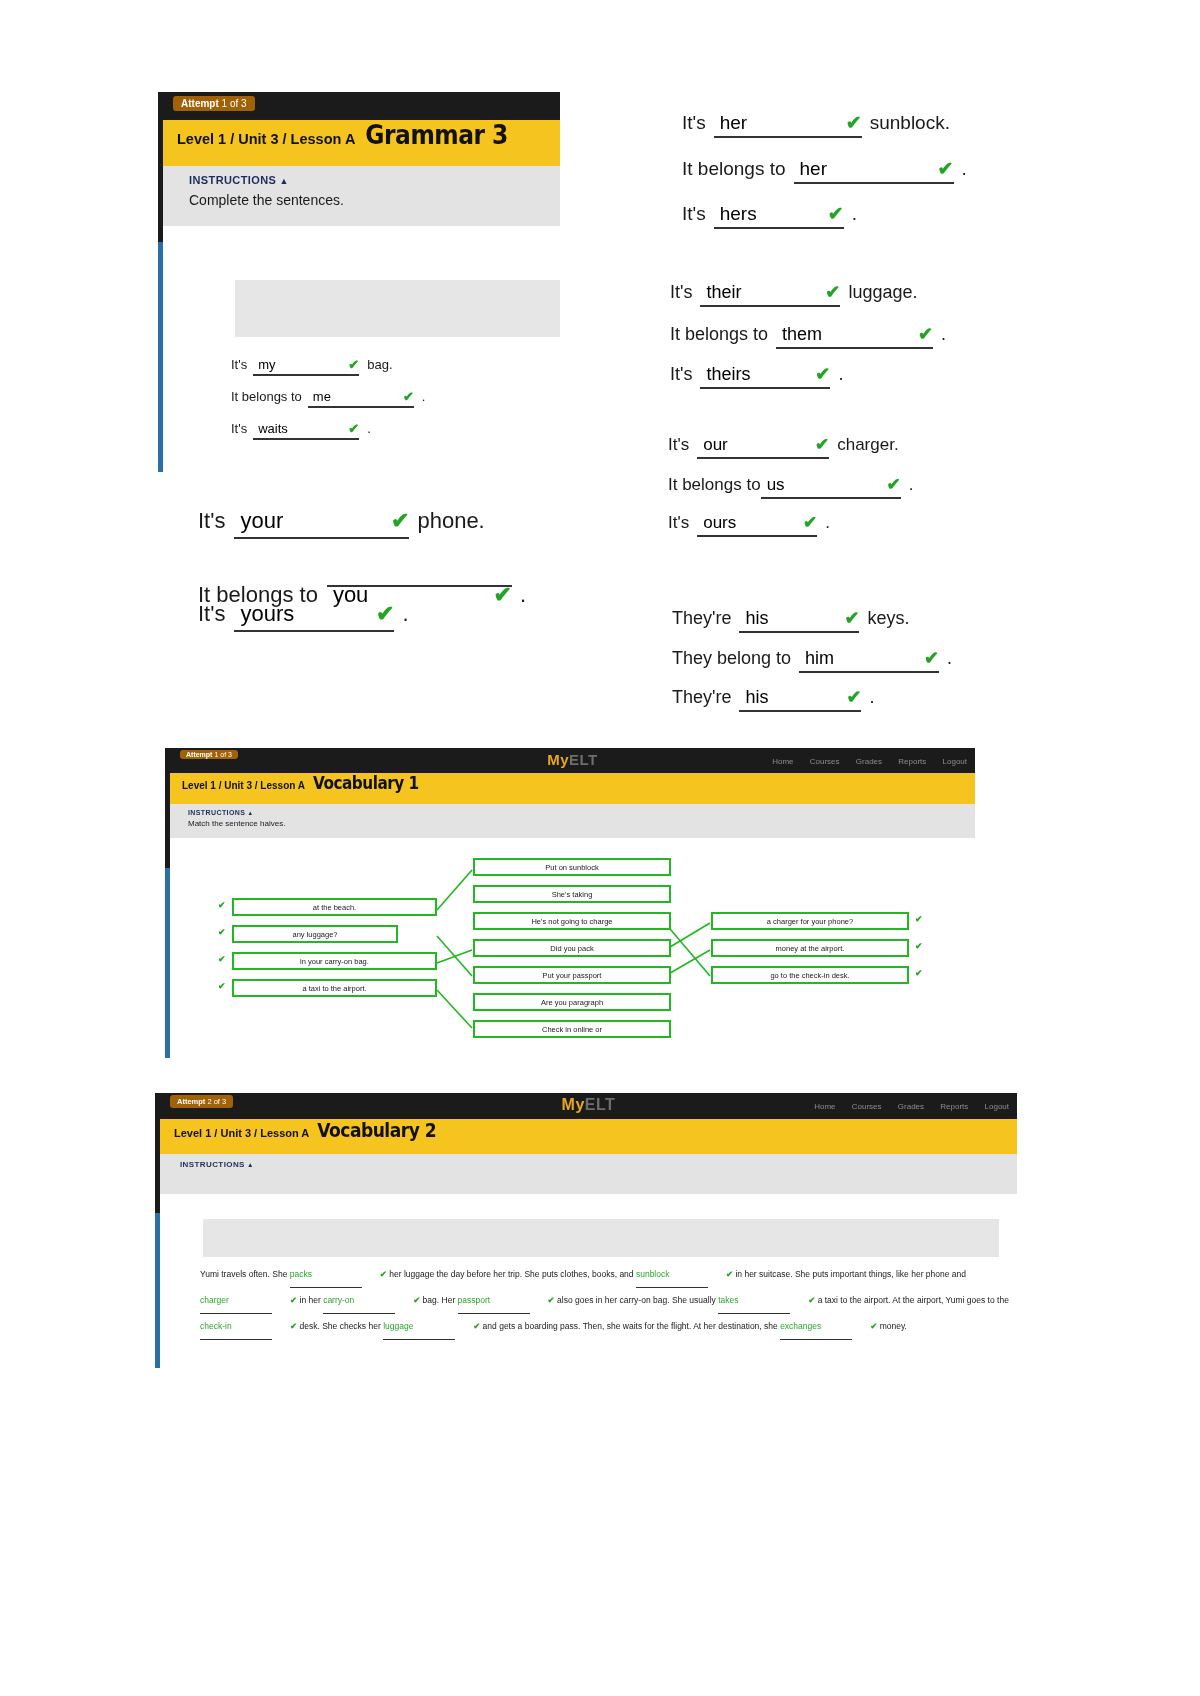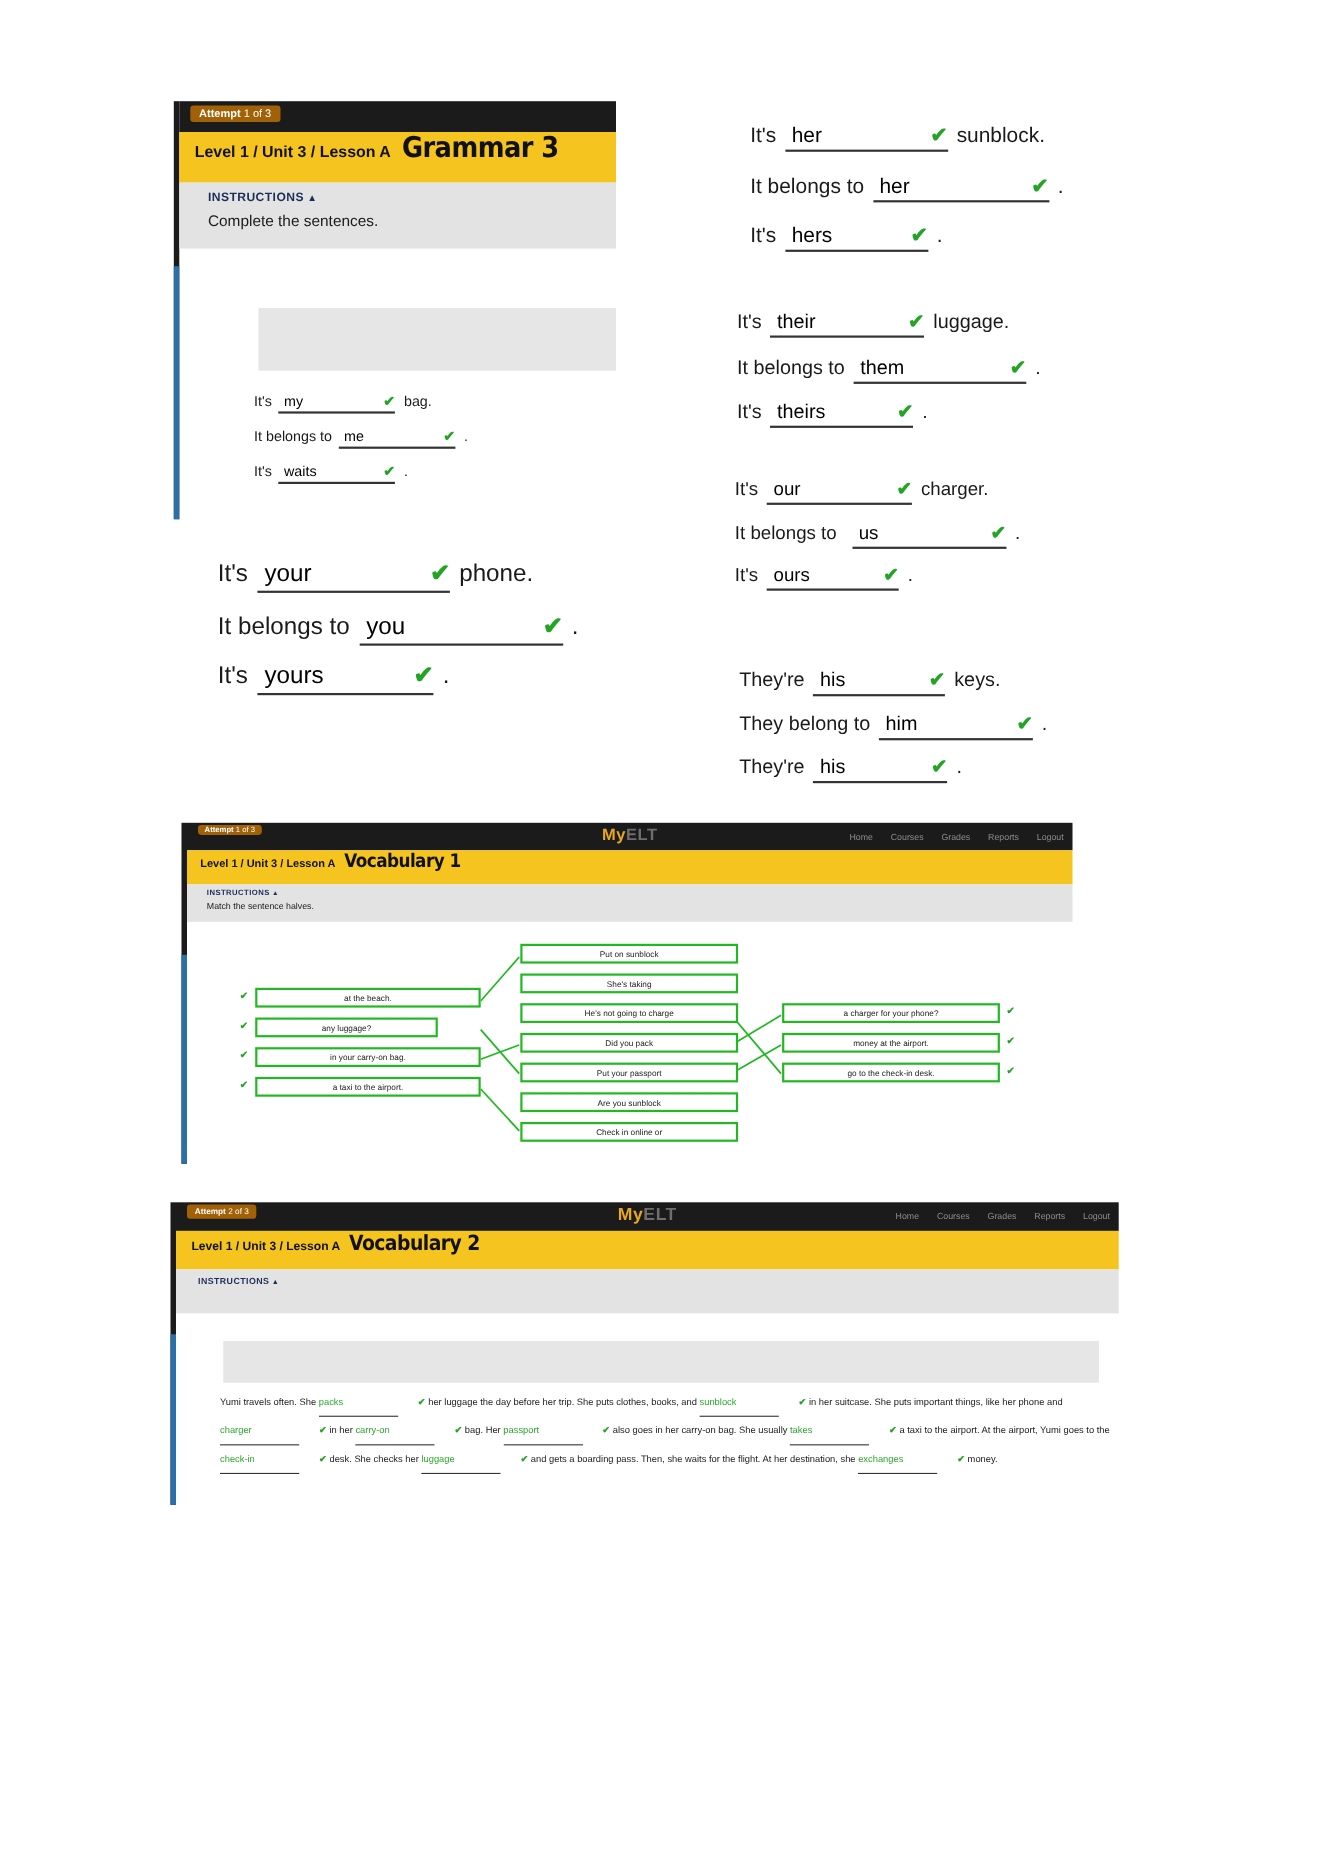--- a/index.html
+++ b/index.html
@@ -141,21 +141,21 @@
     <span class="pre">It's</span>
     <span class="blank" style="width:175px;margin-left:9px;height:31px;">
       <span class="ans" style="margin-left:6px;">your</span>
       <span class="chk">✔</span>
     </span>
     <span class="post">phone.</span>
   </div>
   <div class="sent" style="left:198px;top:556px;font-size:22px;">
     <span class="pre">It belongs to</span>
     <span class="blank" style="width:185px;margin-left:9px;height:31px;">
-      <span class="ans" style="margin-left:6px;">you</span>
+      <span class="ans" style="margin-left:6px;margin-top:26px;">you</span>
       <span class="chk">✔</span>
     </span>
     <span class="post">.</span>
   </div>
   <div class="sent" style="left:198px;top:601px;font-size:22px;">
     <span class="pre">It's</span>
     <span class="blank" style="width:160px;margin-left:9px;height:31px;">
       <span class="ans" style="margin-left:6px;">yours</span>
       <span class="chk">✔</span>
     </span>
@@ -221,21 +221,21 @@
   <div class="sent" style="left:668px;top:434px;font-size:17px;">
     <span class="pre">It's</span>
     <span class="blank" style="width:132px;margin-left:8px;height:25px;">
       <span class="ans" style="margin-left:6px;">our</span>
       <span class="chk">✔</span>
     </span>
     <span class="post">charger.</span>
   </div>
   <div class="sent" style="left:668px;top:474px;font-size:17px;">
     <span class="pre">It belongs to</span>
-    <span class="blank" style="width:140px;margin-left:14px;height:25px;">
+    <span class="blank" style="width:140px;margin-left:0;height:25px;">
       <span class="ans" style="margin-left:6px;">us</span>
       <span class="chk">✔</span>
     </span>
     <span class="post">.</span>
   </div>
   <div class="sent" style="left:668px;top:512px;font-size:17px;">
     <span class="pre">It's</span>
     <span class="blank" style="width:120px;margin-left:8px;height:25px;">
       <span class="ans" style="margin-left:6px;">ours</span>
       <span class="chk">✔</span>
@@ -351,21 +351,21 @@
   <div class="matchbox" style="left:473px;top:912px;width:198px;height:18px;font-size:7.5px;">
     <span>He's not going to charge</span>
   </div>
   <div class="matchbox" style="left:473px;top:939px;width:198px;height:18px;font-size:7.5px;">
     <span>Did you pack</span>
   </div>
   <div class="matchbox" style="left:473px;top:966px;width:198px;height:18px;font-size:7.5px;">
     <span>Put your passport</span>
   </div>
   <div class="matchbox" style="left:473px;top:993px;width:198px;height:18px;font-size:7.5px;">
-    <span>Are you sunblock</span>
+    <span>Are you paragraph</span>
   </div>
   <div class="matchbox" style="left:473px;top:1020px;width:198px;height:18px;font-size:7.5px;">
     <span>Check in online or</span>
   </div>
 </div>
 
 <div>
   <div class="matchbox" style="left:711px;top:912px;width:198px;height:18px;font-size:7.5px;">
     <span>a charger for your phone?</span>
   </div>

